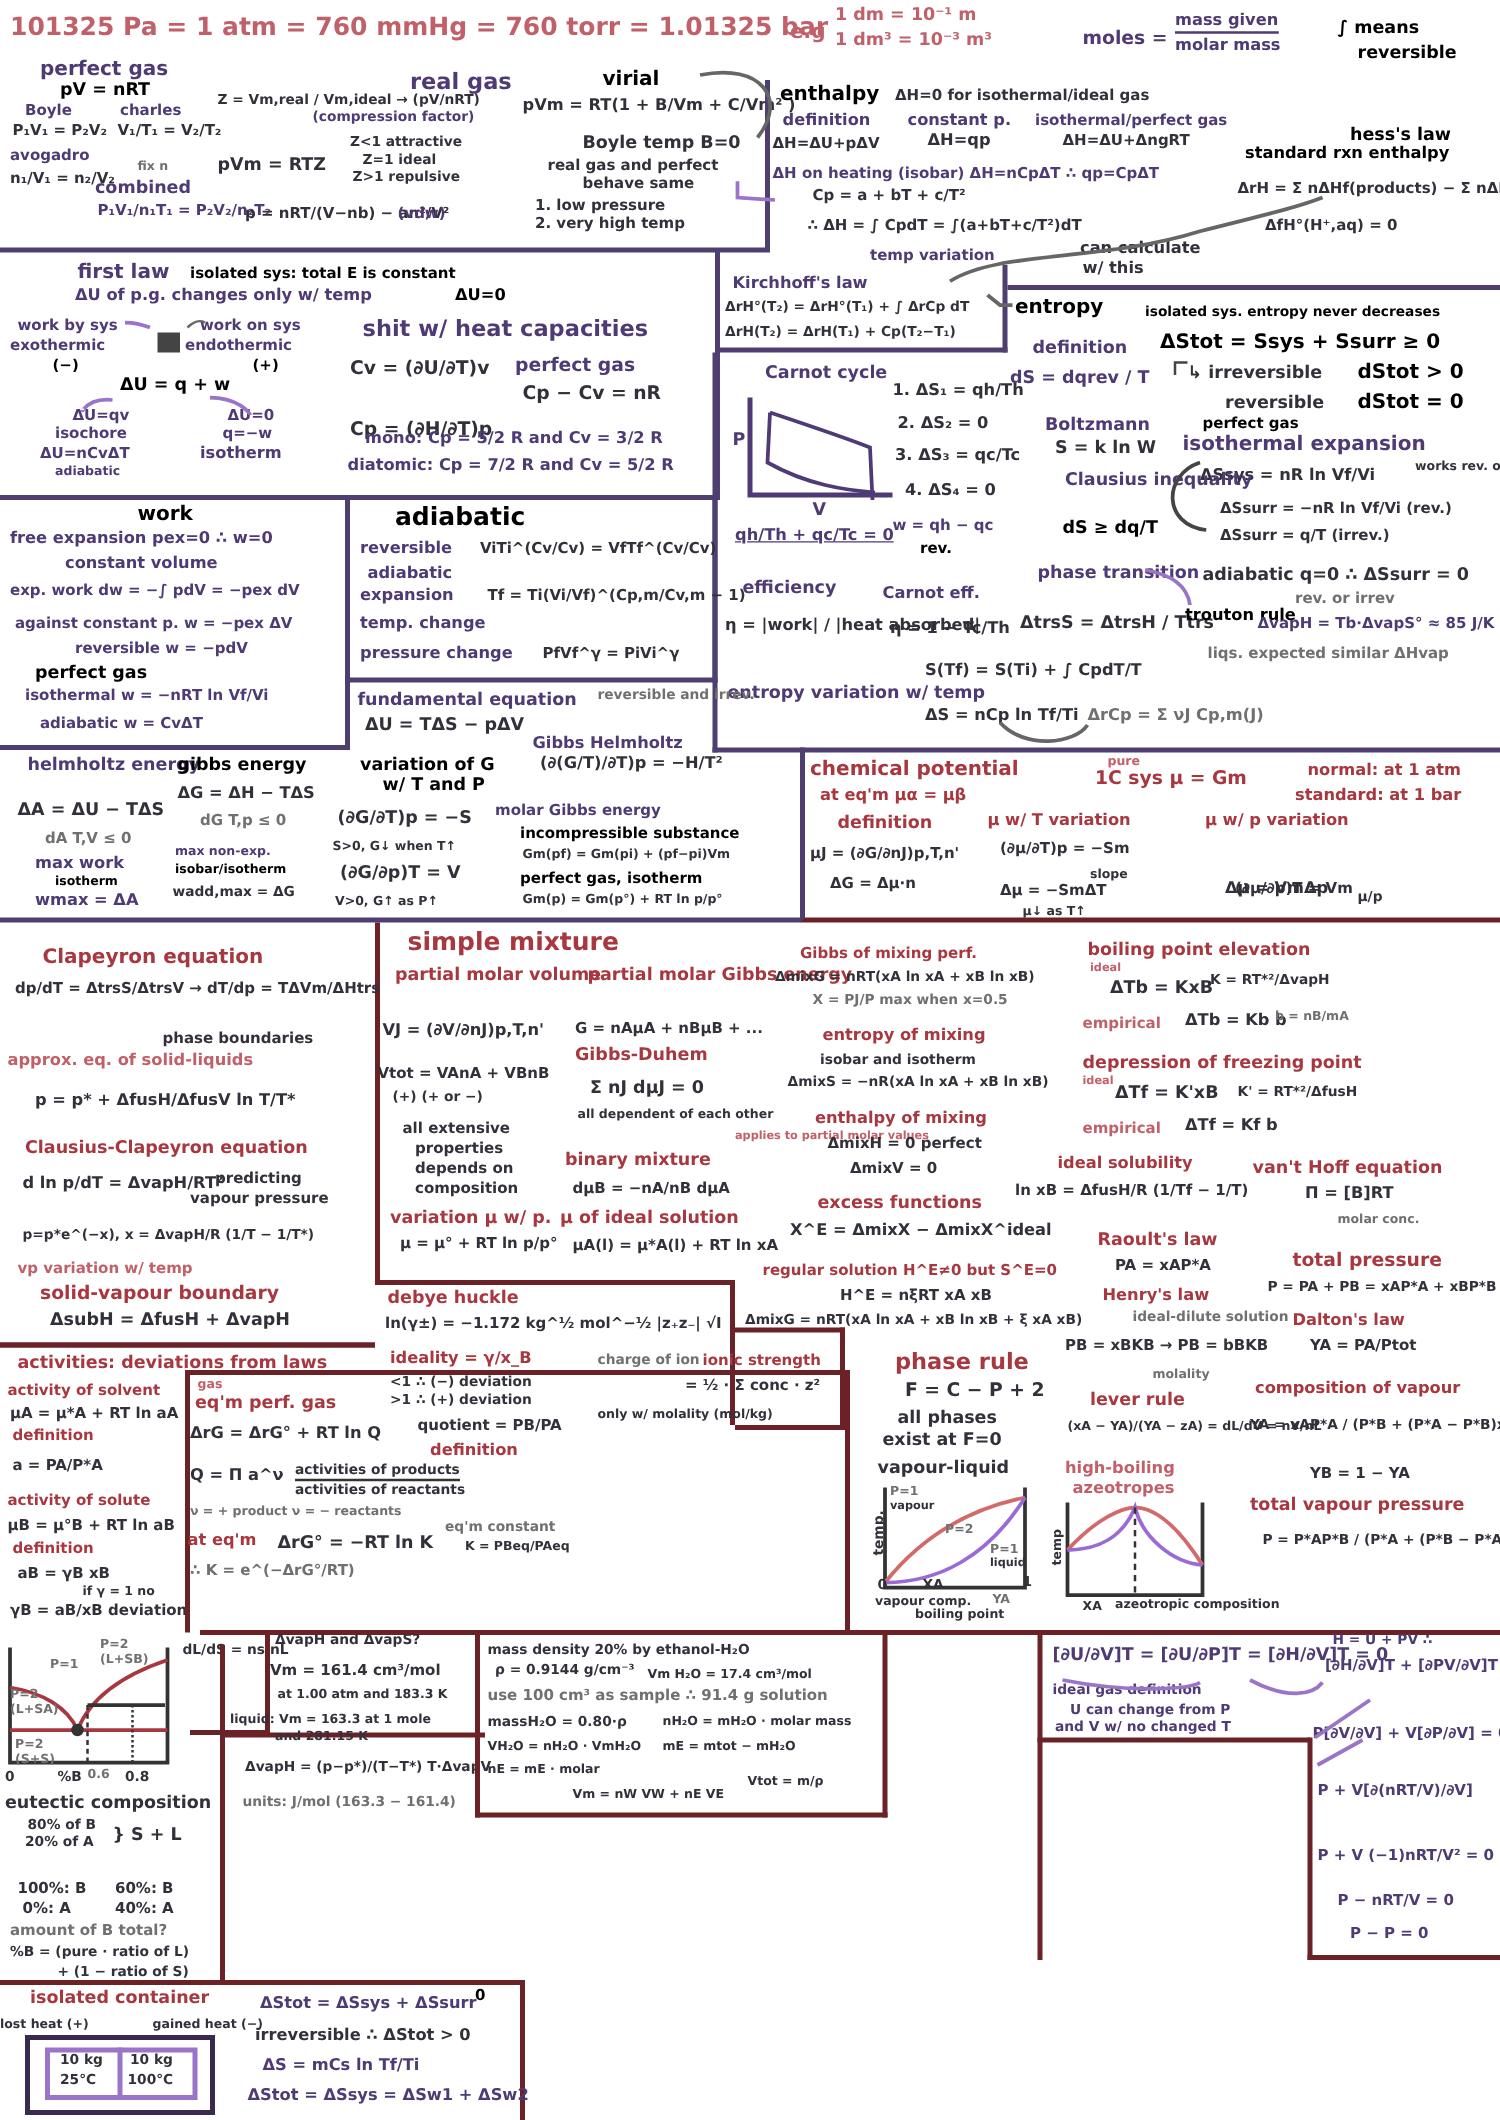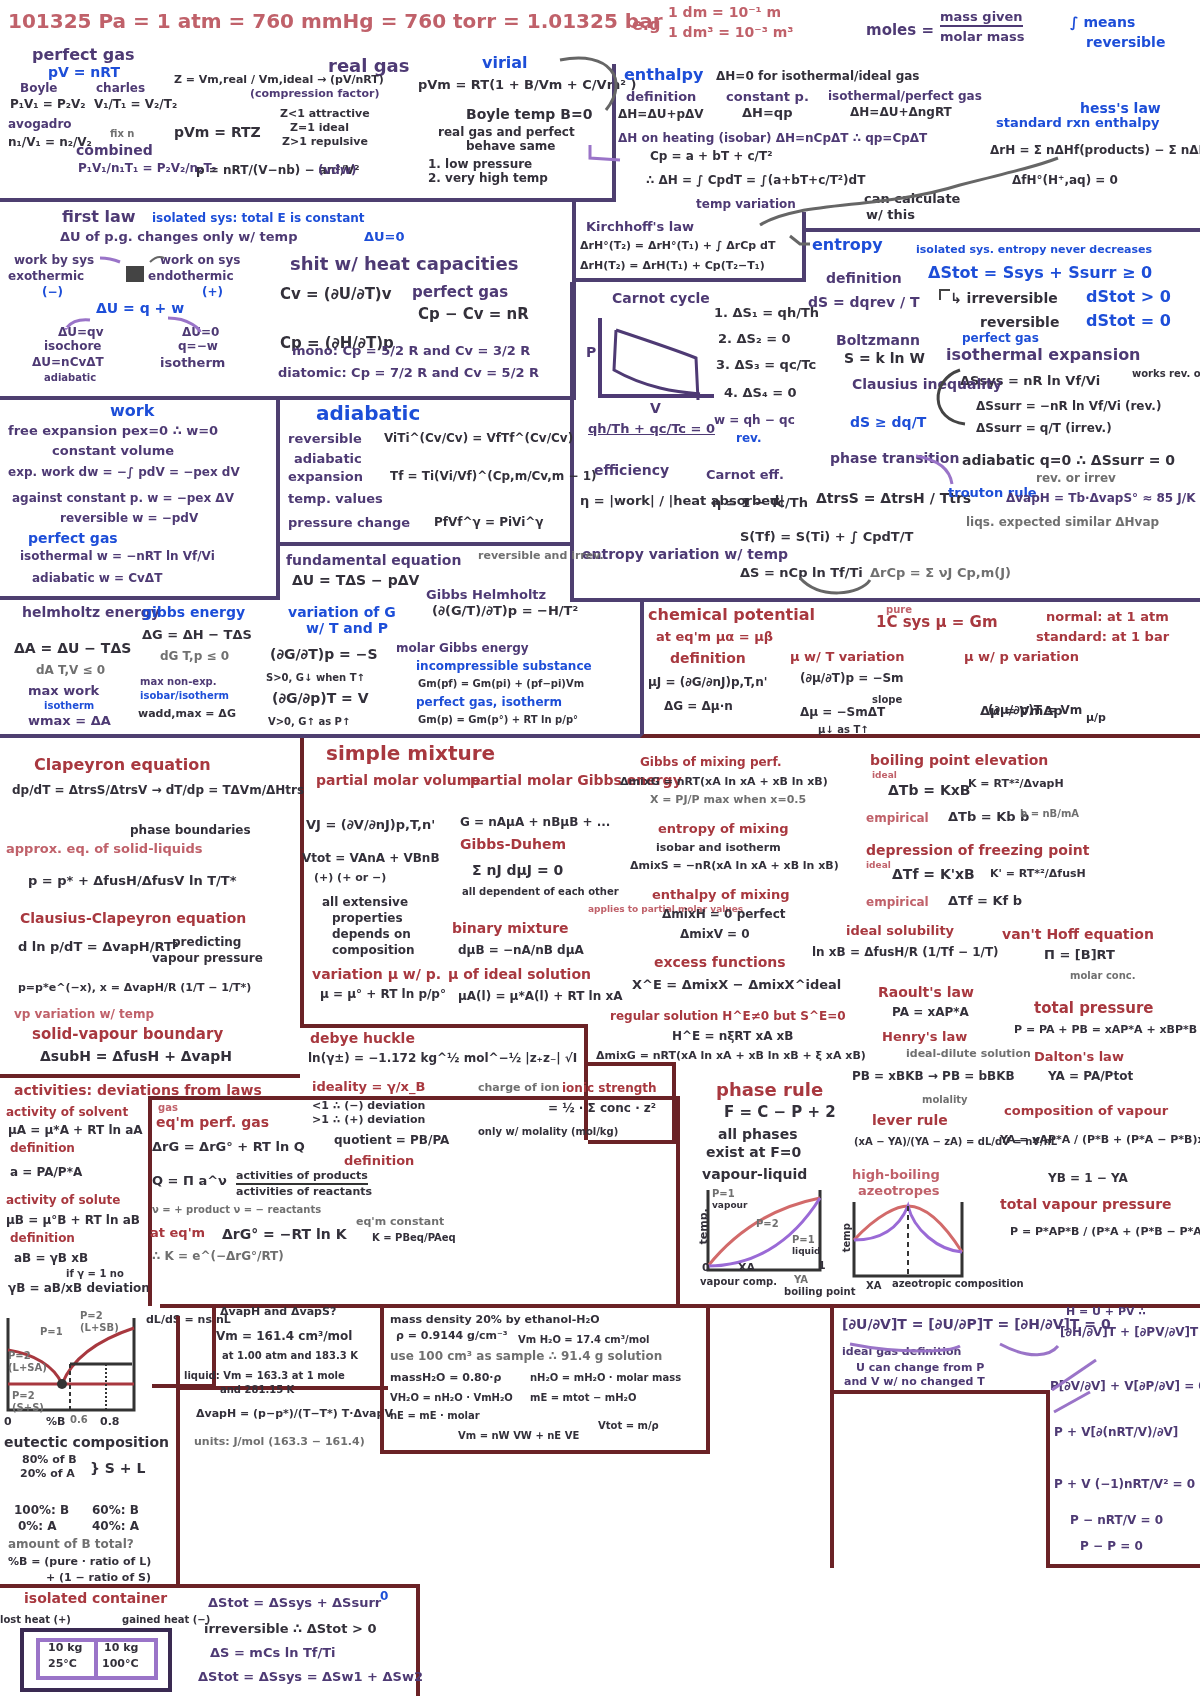--- a/index.html
+++ b/index.html
@@ -1,21 +1,21 @@
 <!DOCTYPE html>
 <html><head>
 <meta charset="utf-8">
 <style>
   html,body{margin:0;padding:0;background:#ffffff;}
   body{width:1200px;height:1696px;position:relative;overflow:hidden;font-family:"DejaVu Sans",sans-serif;font-weight:bold;color:#3d3246;}
   .t{position:absolute;white-space:nowrap;line-height:1.15;}
   .red{color:#c0616a;}
   .dred{color:#a8383f;}
   .pur{color:#4e3a74;}
-  .lpur{color:#1d4ed8;}
+  .lpur{color:#000000;}
   .dk{color:#33303a;}
   .gr{color:#707070;}
   .box{position:absolute;border:4px solid #4e3f70;box-sizing:border-box;}
   .rbox{position:absolute;border:4px solid #6b2226;box-sizing:border-box;}
   .hline{position:absolute;height:4px;}
   .vline{position:absolute;width:4px;}
   .s10{font-size:10px}.s11{font-size:11px}.s12{font-size:12px}.s13{font-size:13px}.s14{font-size:14px}.s15{font-size:15px}.s16{font-size:16px}.s18{font-size:18px}.s20{font-size:20px}.s22{font-size:16px}
   svg{position:absolute;overflow:visible;}
 </style>
 </head>
@@ -197,21 +197,21 @@
 <div class="t pur s12" style="left:20px;top:550px;">isothermal w = −nRT ln Vf/Vi</div>
 <div class="t pur s12" style="left:32px;top:572px;">adiabatic w = CvΔT</div>
 
 <div class="box" style="left:276px;top:398px;width:298px;height:148px;border-width:0 4px 4px 0;"></div>
 <div class="t lpur s20" style="left:316px;top:402px;">adiabatic</div>
 <div class="t pur s13" style="left:288px;top:432px;">reversible</div>
 <div class="t dk s12" style="left:384px;top:432px;">ViTi^(Cv/Cv) = VfTf^(Cv/Cv)</div>
 <div class="t pur s13" style="left:294px;top:452px;">adiabatic</div>
 <div class="t pur s13" style="left:288px;top:470px;">expansion</div>
 <div class="t dk s12" style="left:390px;top:470px;">Tf = Ti(Vi/Vf)^(Cp,m/Cv,m − 1)</div>
-<div class="t pur s13" style="left:288px;top:492px;">temp. values</div>
+<div class="t pur s13" style="left:288px;top:492px;">temp. change</div>
 <div class="t pur s13" style="left:288px;top:516px;">pressure change</div>
 <div class="t dk s12" style="left:434px;top:516px;">PfVf^γ = PiVi^γ</div>
 
 <div class="t pur s14" style="left:286px;top:552px;">fundamental equation</div>
 <div class="t gr s11" style="left:478px;top:550px;">reversible and irrev.</div>
 <div class="t dk s14" style="left:292px;top:572px;">ΔU = TΔS − pΔV</div>
 <div class="t pur s13" style="left:426px;top:588px;">Gibbs Helmholtz</div>
 
 <div class="t pur s14" style="left:22px;top:604px;">helmholtz energy</div>
 <div class="t dk s14" style="left:14px;top:640px;">ΔA = ΔU − TΔS</div>
@@ -399,21 +399,21 @@
 <div class="t dk s9" style="left:712px;top:1200px;font-size:9px;">vapour</div>
 <div class="t gr s10" style="left:756px;top:1218px;">P=2</div>
 <div class="t gr s10" style="left:792px;top:1234px;">P=1</div>
 <div class="t dk s9" style="left:792px;top:1246px;font-size:9px;">liquid</div>
 <div class="t dk s11" style="left:686px;top:1220px;transform:rotate(-90deg);">temp.</div>
 <div class="t dk s11" style="left:702px;top:1262px;">0</div>
 <div class="t dk s11" style="left:738px;top:1262px;">XA</div>
 <div class="t dk s11" style="left:818px;top:1260px;">1</div>
 <div class="t dk s10" style="left:700px;top:1276px;">vapour comp.</div>
 <div class="t gr s10" style="left:794px;top:1274px;">YA</div>
-<div class="t dk s10" style="left:784px;top:1286px;">boiling point</div>
+<div class="t dk s10" style="left:732px;top:1286px;">boiling point</div>
 <div class="t dred s14" style="left:872px;top:1112px;">lever rule</div>
 <div class="t dk s10" style="left:854px;top:1136px;">(xA − YA)/(YA − zA) = dL/dV = nV/nL</div>
 <div class="t red s13" style="left:852px;top:1168px;">high-boiling</div>
 <div class="t red s13" style="left:858px;top:1184px;">azeotropes</div>
 <svg style="left:848px;top:1200px;" width="120" height="80">
   <path d="M6 2 L6 76 L114 76 L114 2" stroke="#333" stroke-width="3" fill="none"></path>
   <path d="M6 40 C30 14 50 6 60 6 C80 6 100 30 114 52" stroke="#d26a6a" stroke-width="3" fill="none"></path>
   <path d="M6 40 C30 40 50 30 60 6 C66 30 90 50 114 52" stroke="#9a6ad6" stroke-width="3" fill="none"></path>
   <path d="M60 6 L60 76" stroke="#333" stroke-width="2" stroke-dasharray="5 4" fill="none"></path>
 </svg>

